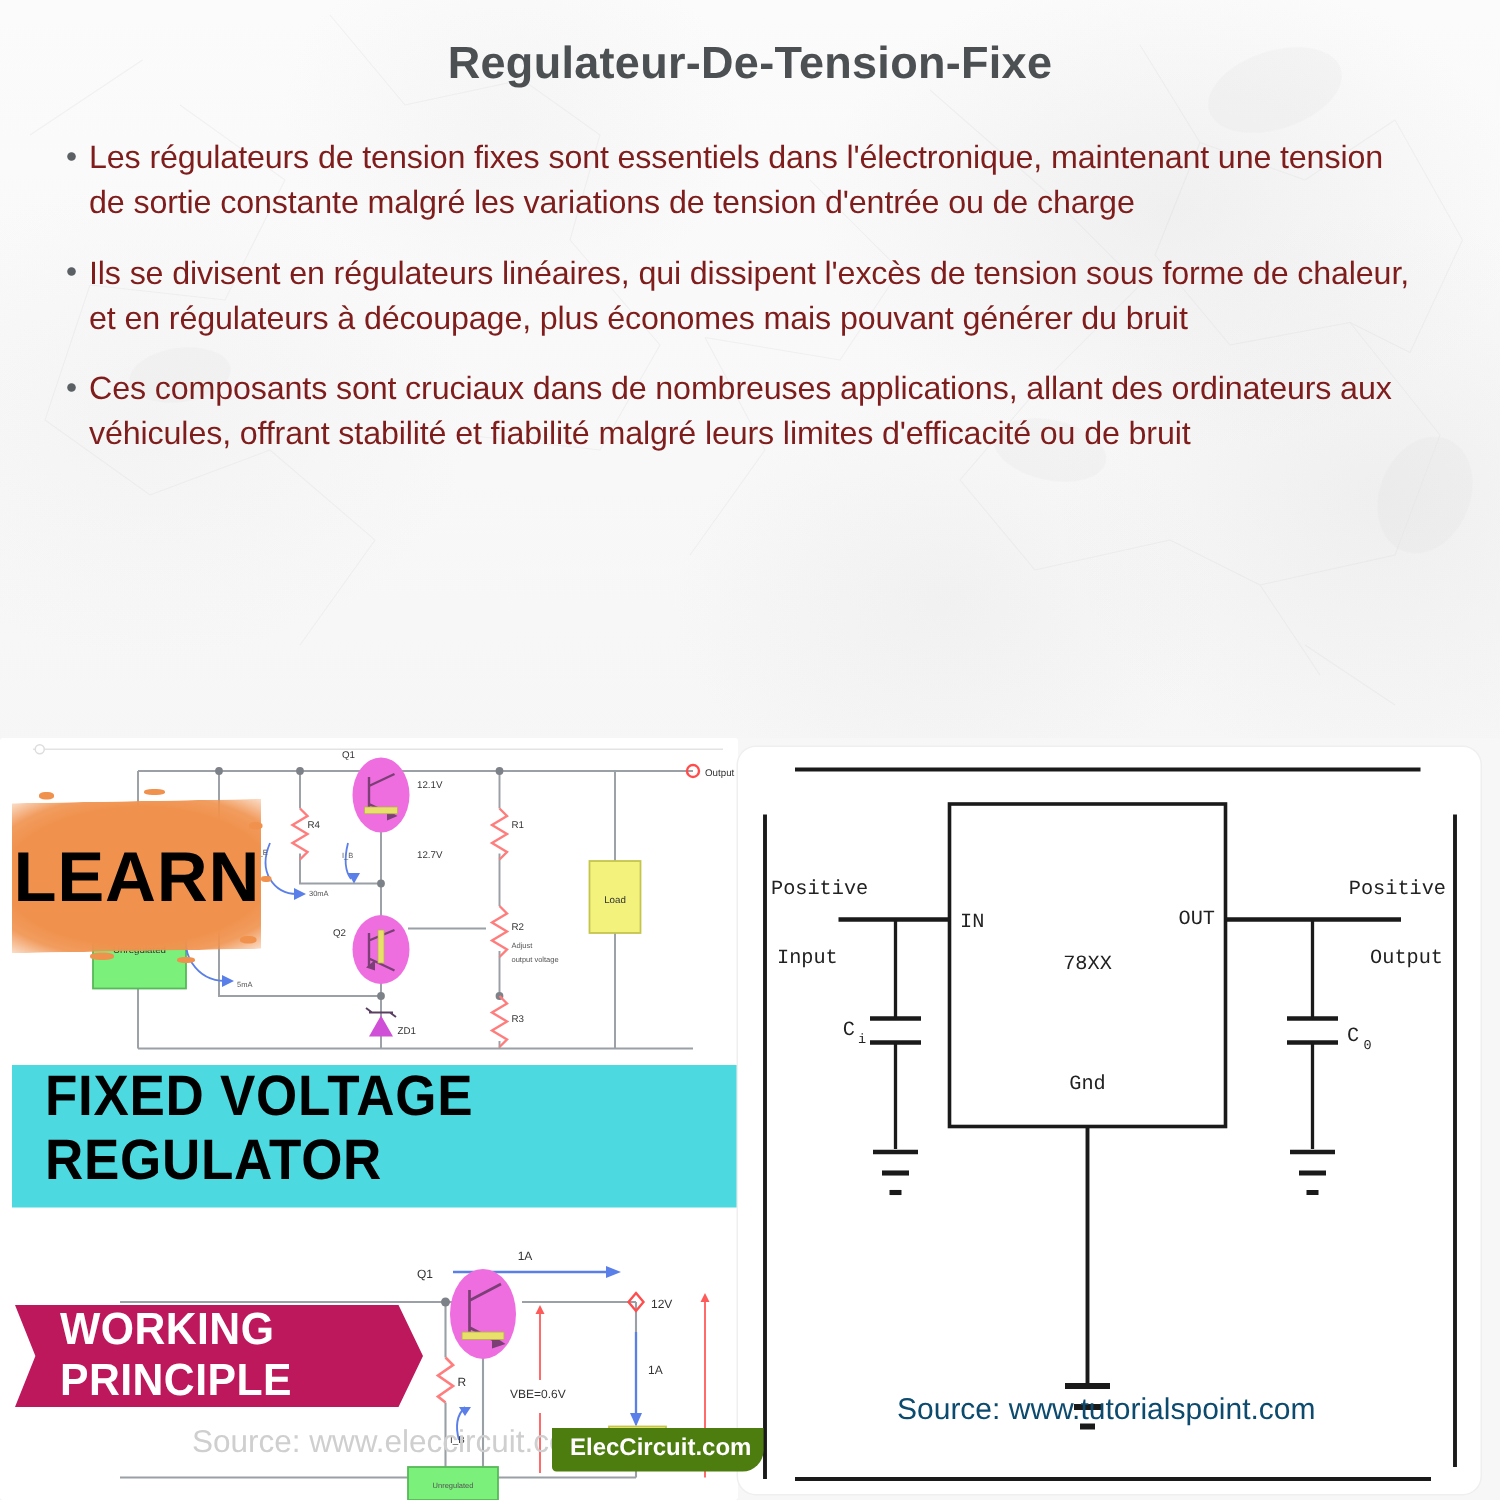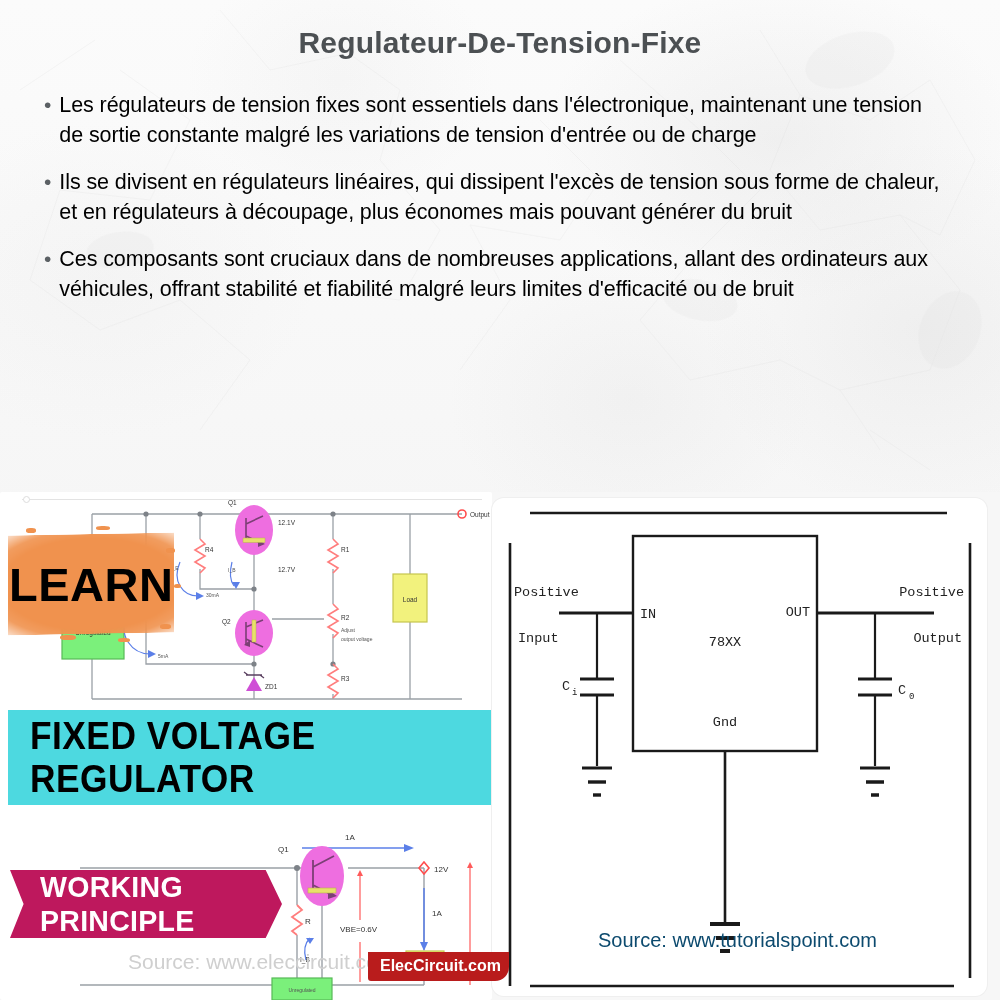--- a/index.html
+++ b/index.html
@@ -59,21 +59,21 @@
   .bullet-dot {
     color: #5b6064;
     font-size: 21px;
     line-height: 30px;
     margin-right: 8px;
     flex: 0 0 auto;
   }
   .bullet-text {
     font-size: 21.5px;
     line-height: 30px;
-    color: #000000;
+    color: #7f1d1d;
     letter-spacing: -.1px;
     max-width: 885px;
   }
 
   
   .images {
     position: absolute;
     left: 0;
     top: 492px;
     width: 1000px;
@@ -120,21 +120,21 @@
 
   
   .fleck { position:absolute; background:#f0924e; border-radius:40%; }
 
   
   .cyan-band {
     position: absolute;
     left: 8px; top: 218px;
     width: 484px; height: 95px;
     background: #4dd9e0;
-    display: flex; align-items: center;
+    display: flex; 
   }
   .cyan-band .band-text {
     font-family: "Liberation Sans Narrow", "Liberation Sans", sans-serif;
     font-weight: 900;
     font-size: 38px;
     color: #000;
     margin-left: 22px;
     transform: scaleX(.93);
     transform-origin: left center;
     letter-spacing: .5px;
@@ -167,21 +167,21 @@
     font-size: 21px;
     color: #cfcfcf;
     white-space: nowrap;
     z-index: 6;
   }
   
   .elec-badge {
     position: absolute;
     left: 368px; top: 952px;
     padding: 5px 8px 6px 12px;
-    background: #b91c1c;
+    background: #4d7c0f;
     color: #fff;
     font-size: 16px;
     font-weight: 600;
     border-radius: 0 0 14px 3px;
     white-space: nowrap;
     z-index: 7;
   }
 
   
   .circuit-top { position:absolute; left:0; top:0; width:492px; height:222px; }

